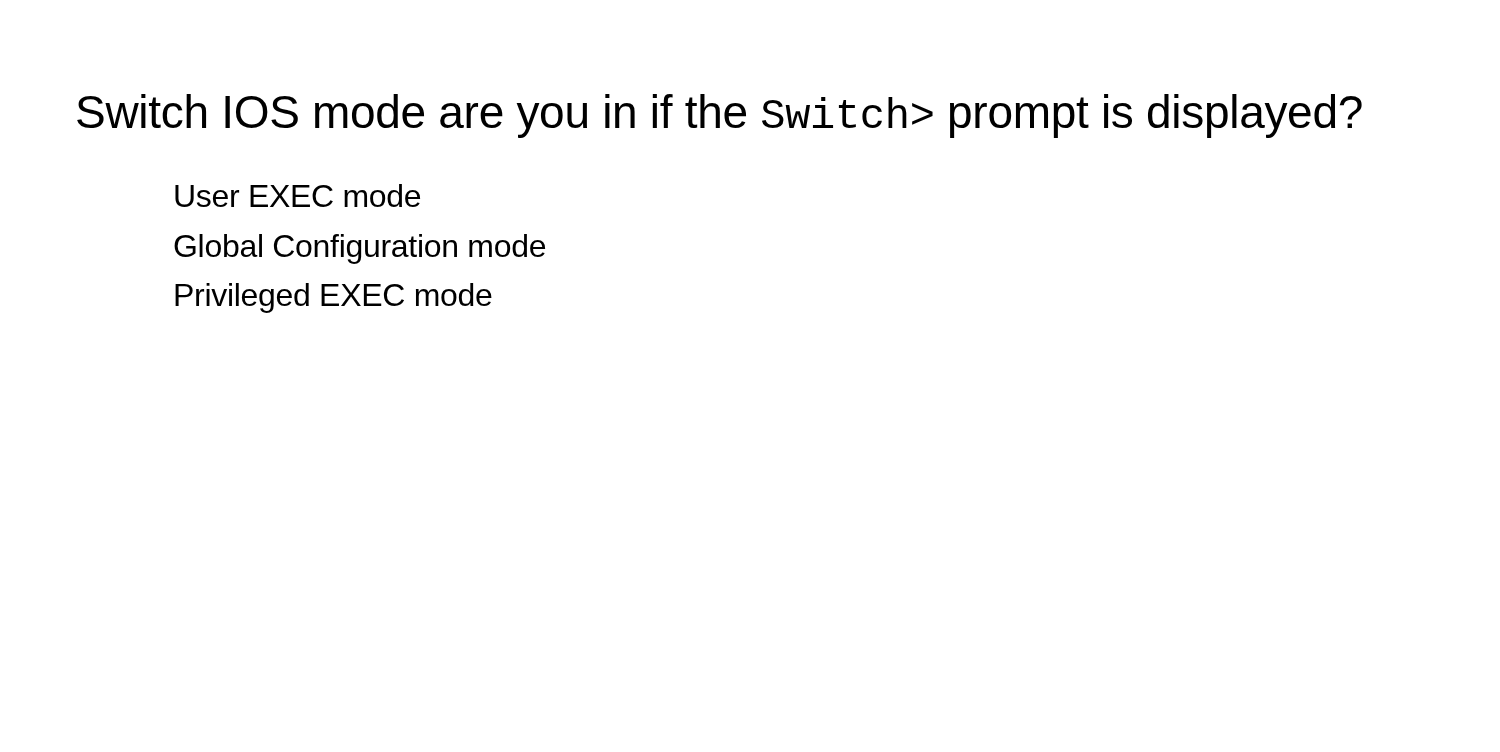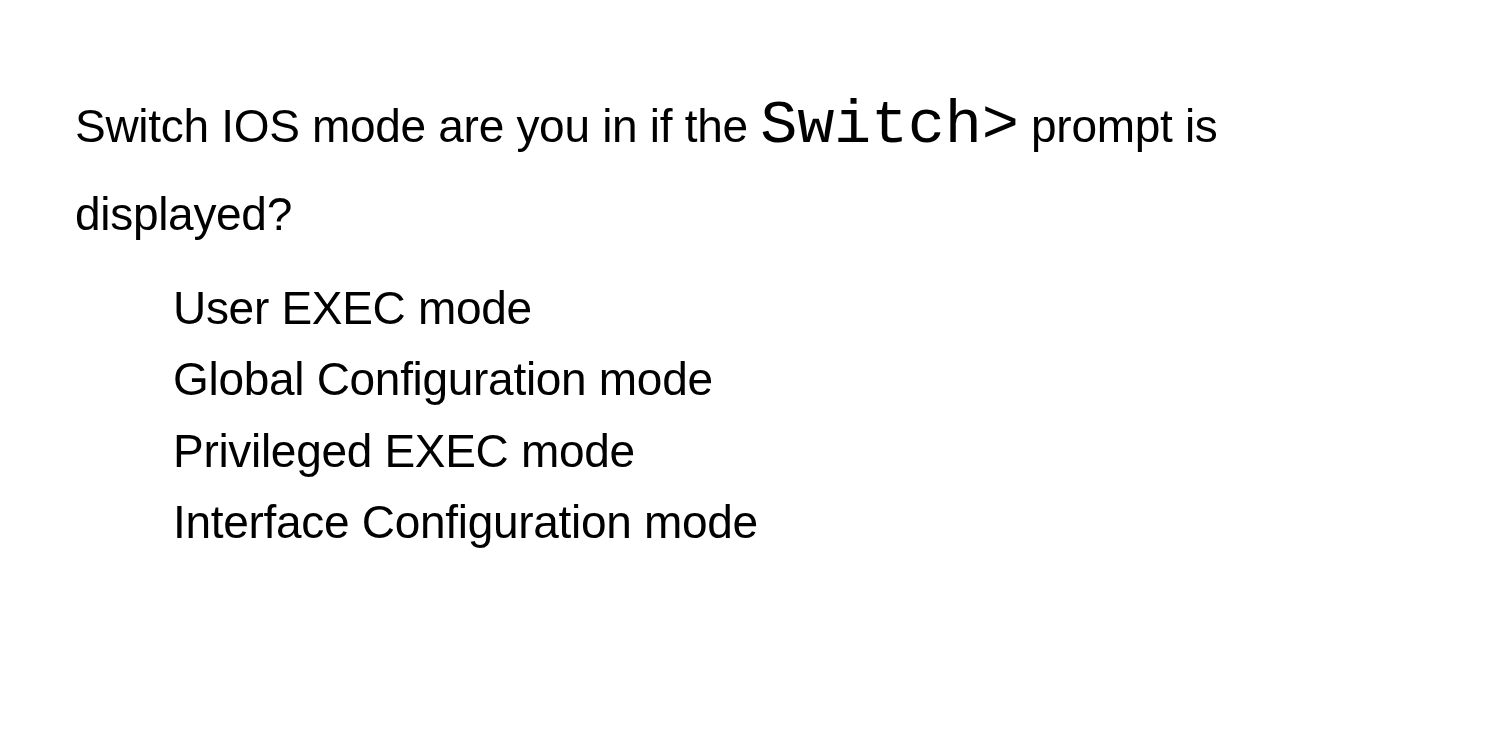--- a/index.html
+++ b/index.html
@@ -16,36 +16,35 @@
       padding: 75px 75px 0 75px;
     }
     .question {
       font-size: 46px;
       line-height: 1.65;
       margin-bottom: 20px;
       letter-spacing: -0.3px;
     }
     .code {
       font-family: "Courier New", Courier, monospace;
-      font-size: 62px;
+      font-size: 42px;
     }
     .options {
       padding-left: 98px;
     }
     .option {
-      font-size: 46px;
+      font-size: 32px;
       line-height: 1.55;
       letter-spacing: -0.3px;
     }
   </style>
 </head>
 <body>
 
 <div class="question">
   <span>Switch IOS mode are you in if the </span><span class="code">Switch&gt;</span><span> prompt is displayed?</span>
 </div>
 
 <div class="options">
   <div class="option">User EXEC mode</div>
   <div class="option">Global Configuration mode</div>
   <div class="option">Privileged EXEC mode</div>
-  <div class="option">Interface Configuration mode</div>
 </div>
 
 </body></html>

